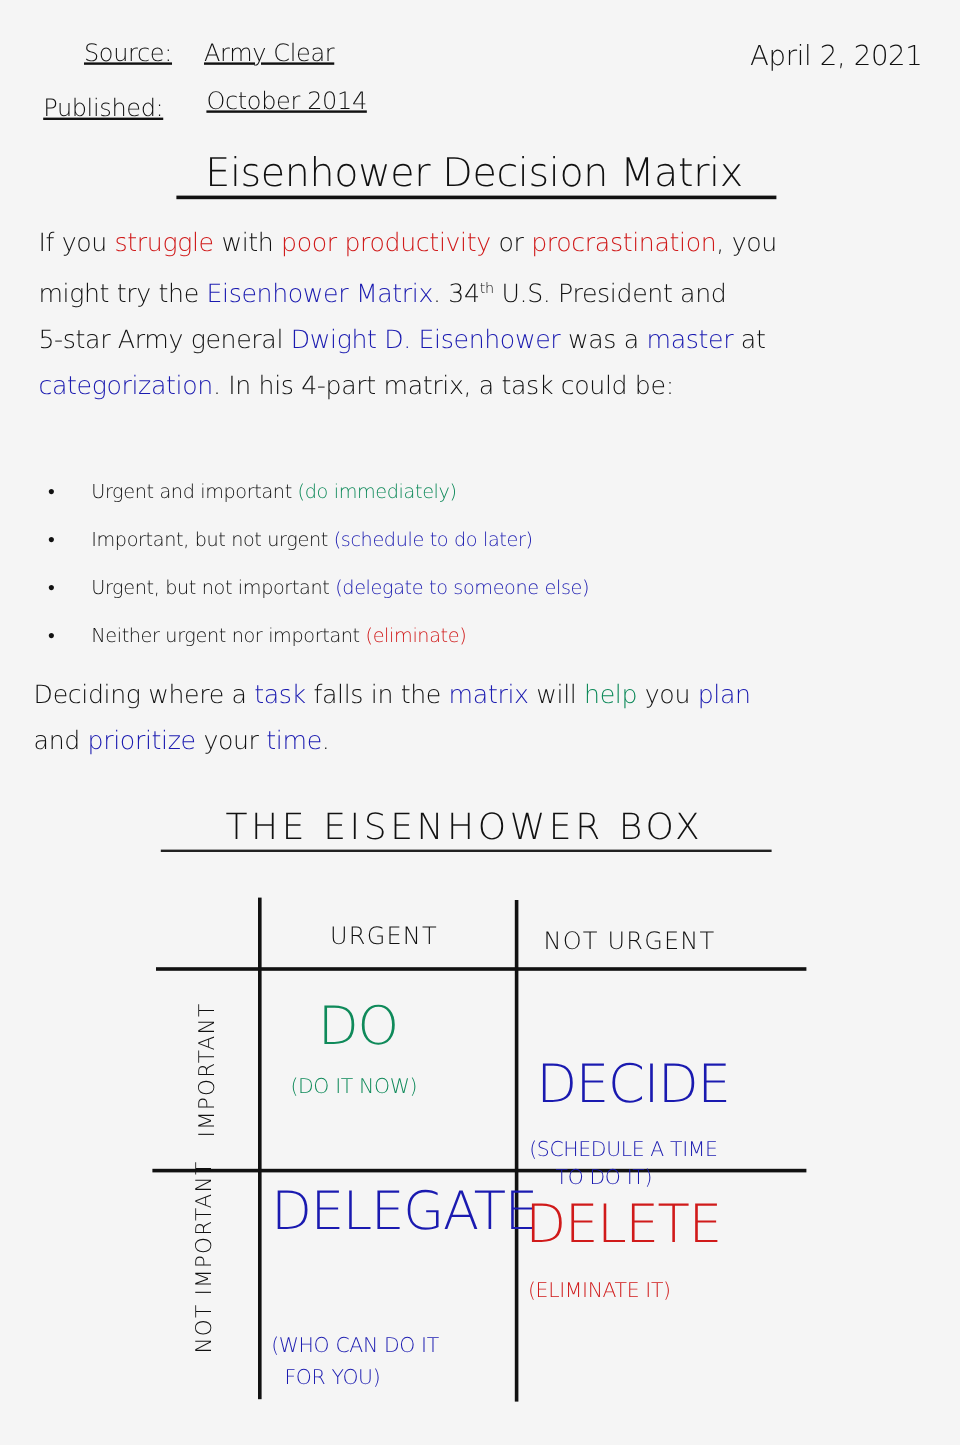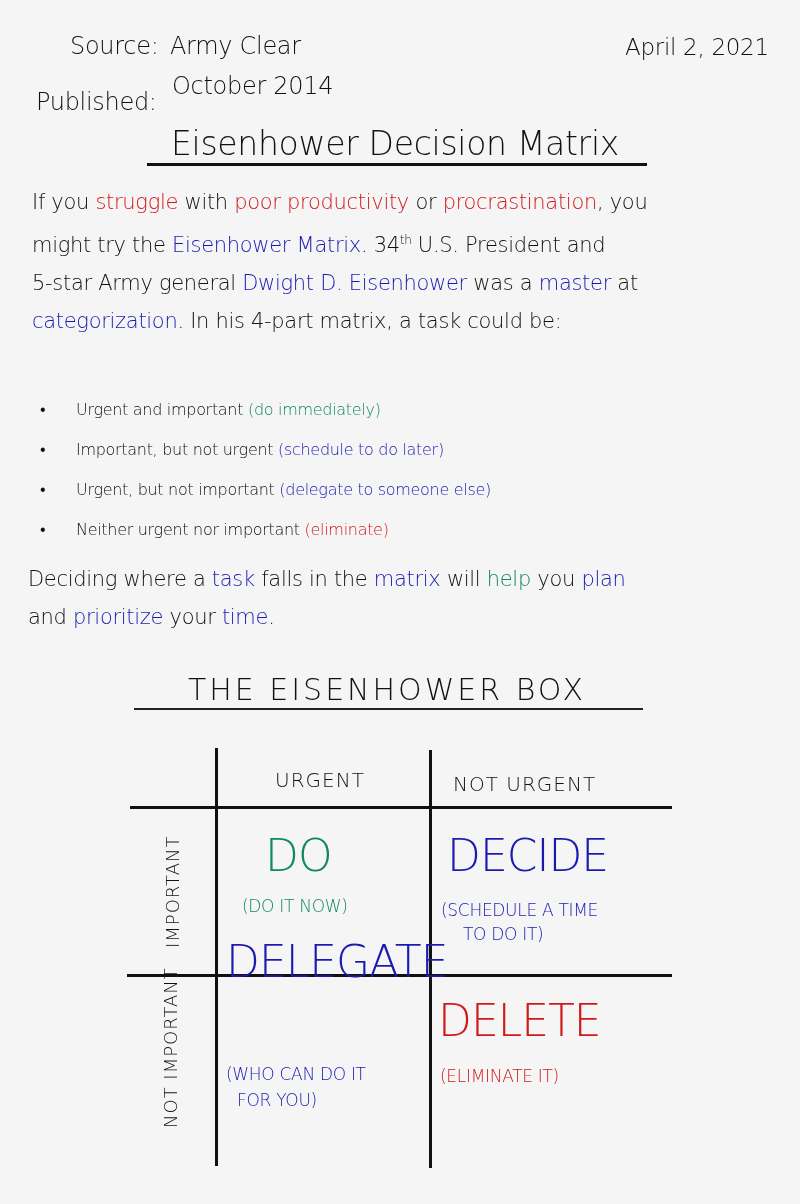--- a/index.html
+++ b/index.html
@@ -1,44 +1,44 @@
 <!DOCTYPE html>
 <html><head>
 <meta charset="utf-8">
 <style>
   html,body{margin:0;padding:0;}
   body{width:800px;height:1204px;background:#f5f5f5;position:relative;overflow:hidden;
        font-family:"DejaVu Sans",sans-serif;color:#111;}
   .abs{position:absolute;}
   .hand{font-family:"DejaVu Sans",sans-serif;font-weight:300;letter-spacing:-0.3px;}
-  .meta{font-size:24px;}
+  .meta{font-size:20px;text-decoration:underline;}
   .title{left:145px;top:124px;width:500px;text-align:center;font-size:33px;}
   .title-line{left:147px;top:163px;width:500px;height:3px;background:#111;}
   .para{left:32px;width:740px;font-size:21px;line-height:38px;}
   .red{color:#d01a1a;}
-  .blue{color:#1a1ab0;}
+  .blue{color:#1a1ab0;margin-top:48px;}
   .green{color:#0f8a5a;}
   ul.bul{position:absolute;left:40px;top:390px;margin:0;padding:0;list-style:none;font-size:16px;line-height:40px;}
   ul.bul li{position:relative;padding-left:36px;}
   ul.bul li:before{content:"•";position:absolute;left:0;top:0;}
   .box-title{left:137px;top:672px;width:500px;text-align:center;font-size:30px;letter-spacing:3px;}
   .box-line{left:134px;top:708px;width:509px;height:2px;background:#222;}
   .vline{width:3px;background:#111;}
   .hline{height:3px;background:#111;}
   .colhead{font-size:20px;letter-spacing:1px;}
   .rowlabel{font-size:18px;letter-spacing:1px;transform:rotate(-90deg);transform-origin:left top;white-space:nowrap;}
   .big{font-size:44px;letter-spacing:-1px;}
   .sub{font-size:17px;line-height:24px;}
 </style>
 </head>
 <body>
 
 <div class="abs hand meta" style="left:70px;top:32px;">Source:</div>
 <div class="abs hand meta" style="left:170px;top:32px;">Army Clear</div>
-<div class="abs hand meta" style="left:36px;top:88px;text-align:right;">Published:</div>
+<div class="abs hand meta" style="left:36px;top:78px;text-align:right;">Published:</div>
 <div class="abs hand meta" style="left:172px;top:72px;">October 2014</div>
 <div class="abs hand" style="left:625px;top:34px;font-size:23px;">April 2, 2021</div>
 
 <div class="abs hand title">Eisenhower Decision Matrix</div>
 <div class="abs title-line"></div>
 
 <div class="abs hand para" style="top:183px;">
   <div>
     <span>If you </span><span class="red">struggle</span><span> with </span><span class="red">poor productivity</span><span> or </span><span class="red">procrastination</span><span>, you</span>
   </div>

